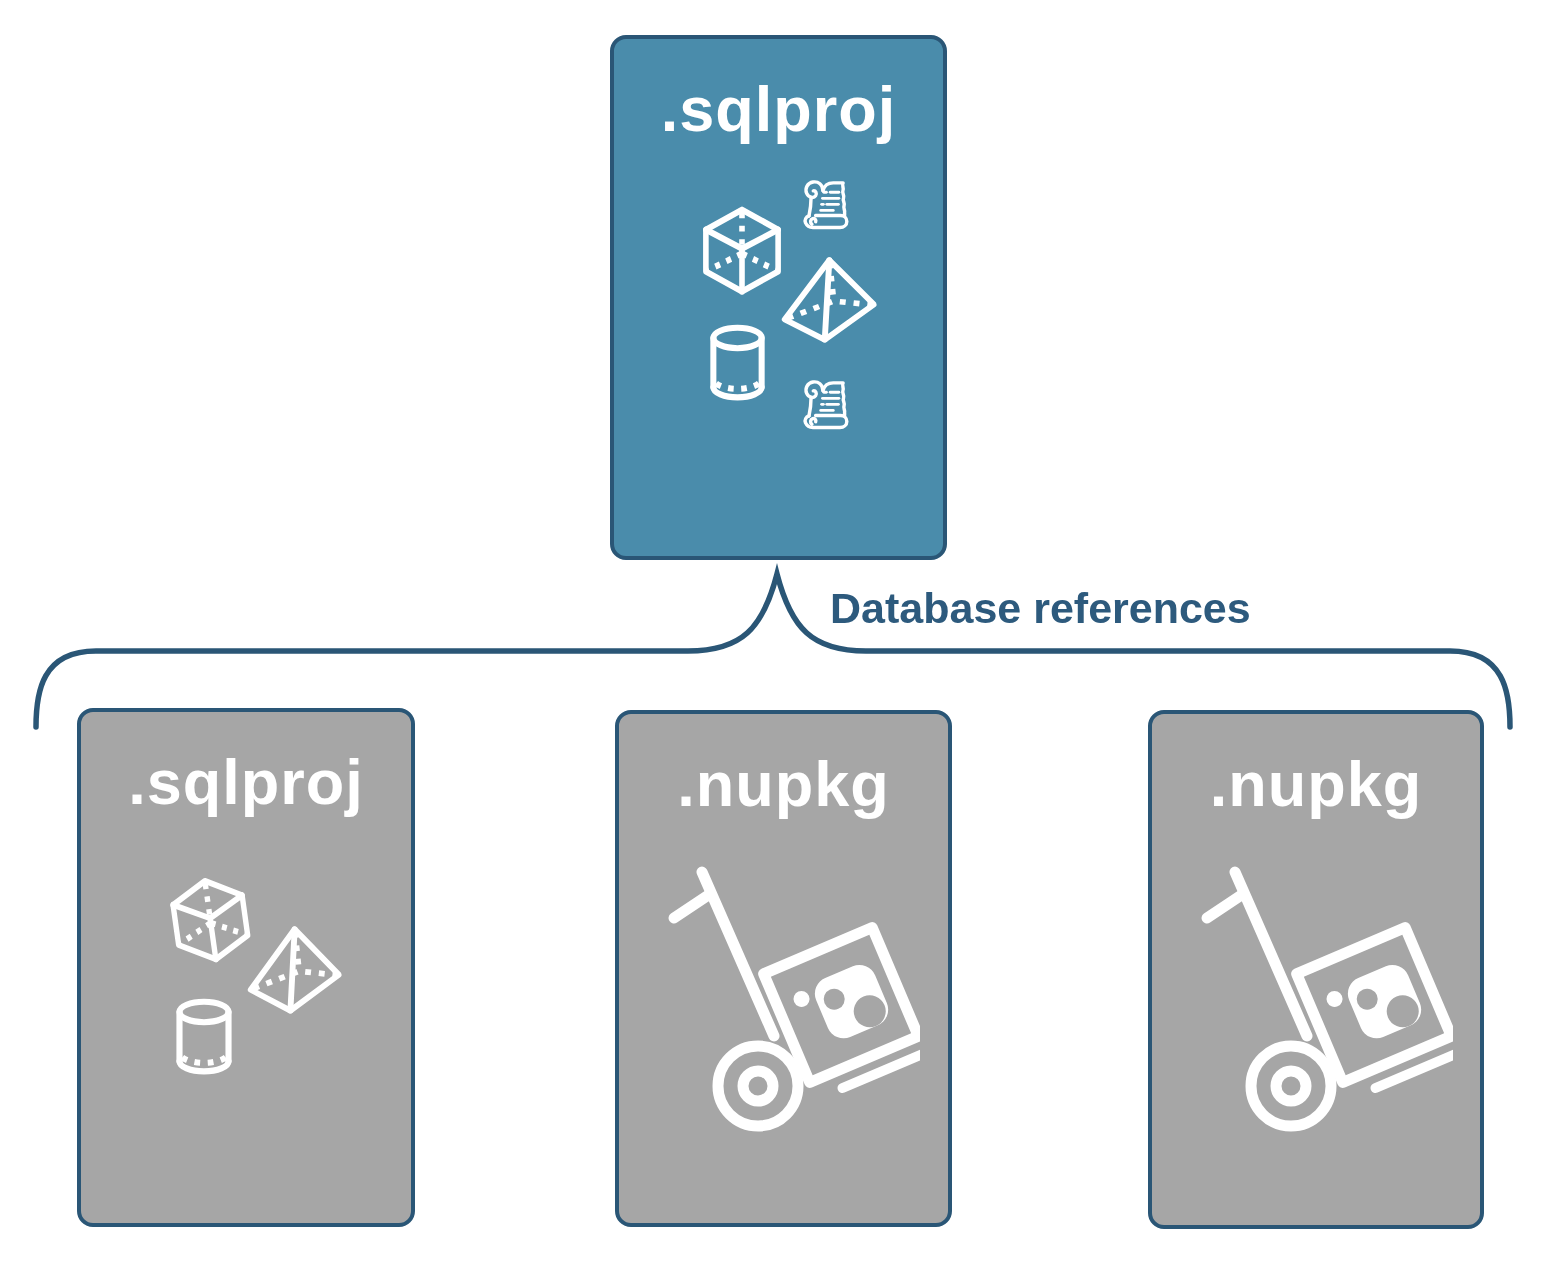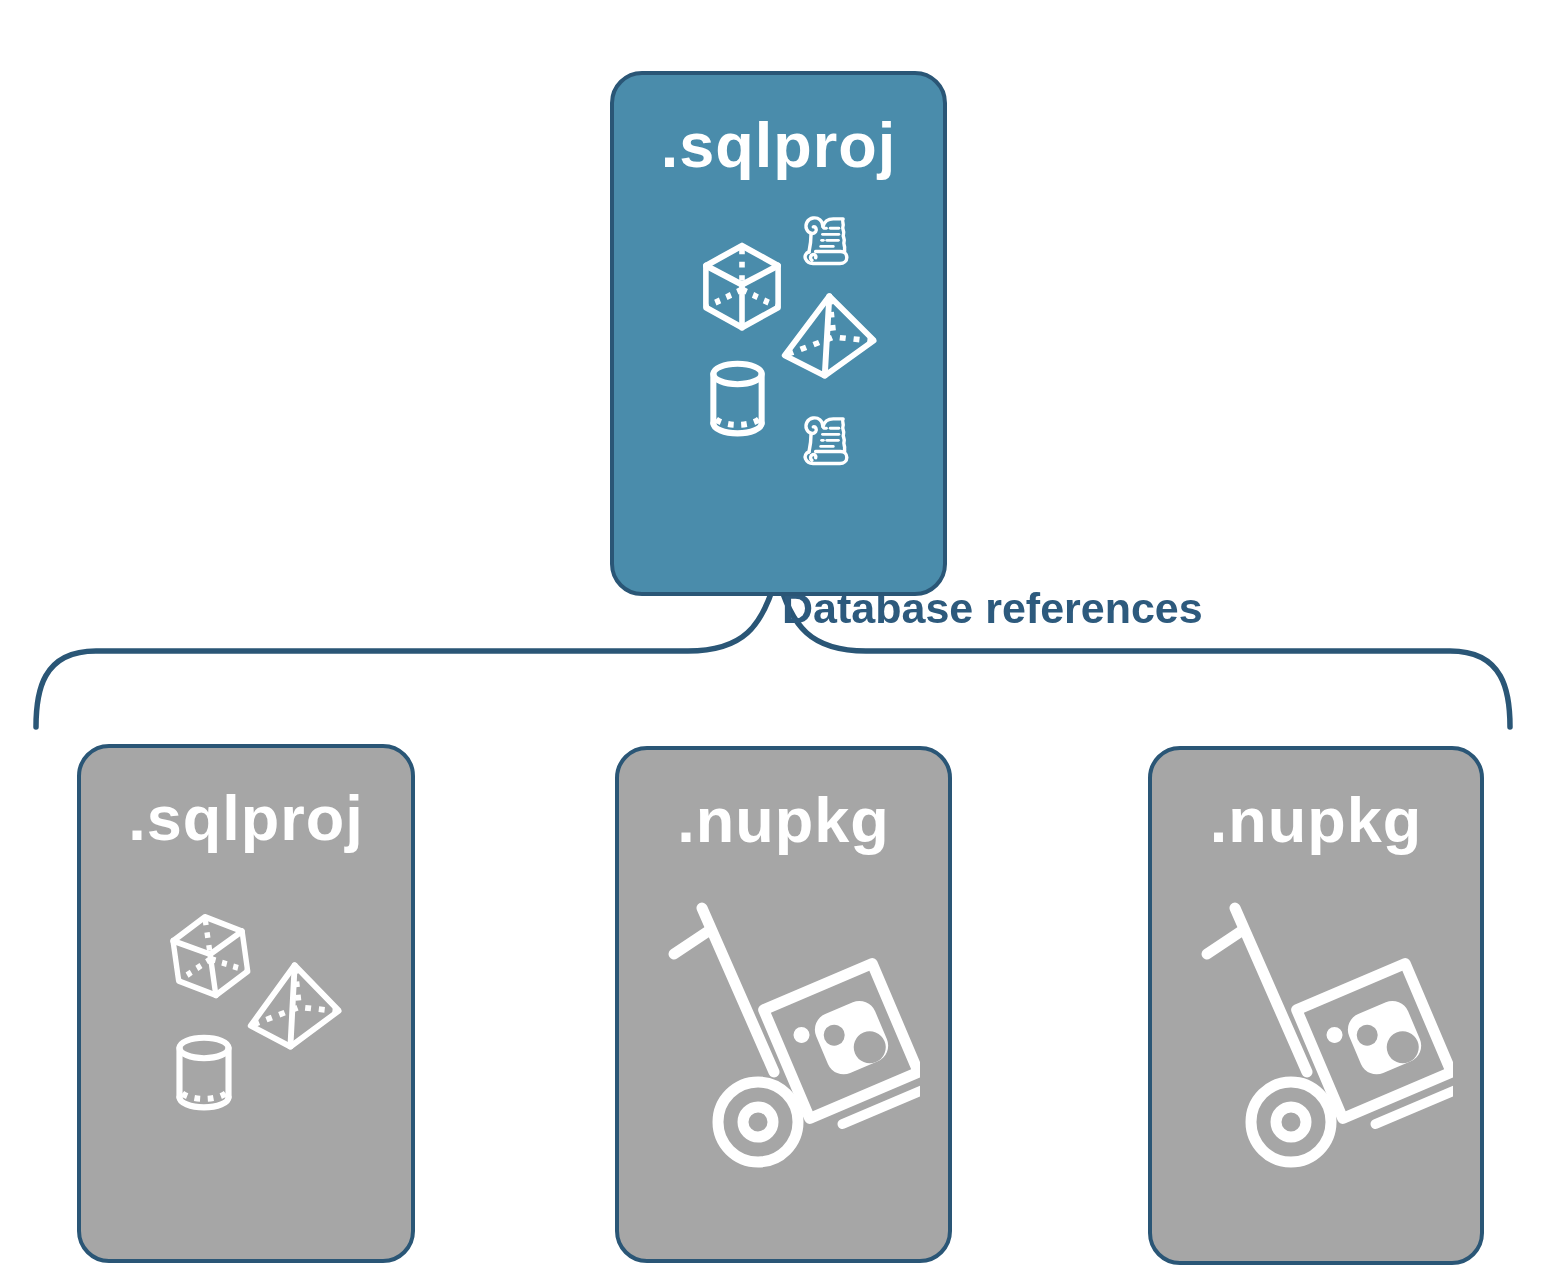--- a/index.html
+++ b/index.html
@@ -19,42 +19,41 @@
   .canvas {
     position: relative;
     width: 1566px;
     height: 1274px;
     background: var(--canvas-bg);
     overflow: hidden;
   }
   .node {
     position: absolute;
     border: 4px solid var(--border-navy);
-    border-radius: 32px;
-    margin-top: 36px;
+    border-radius: 16px;
   }
   .node.root { background: var(--accent-teal); }
   .node.child { background: var(--box-gray); }
   .node-title {
     display: block;
     text-align: center;
     padding-top: 34px;
     font-size: 63px;
     font-weight: 700;
     letter-spacing: 1px;
     color: var(--icon-white);
     user-select: none;
   }
   .icon { position: absolute; }
   .tilt-l { transform: rotate(-8deg); }
   .tilt-p { transform: rotate(-6deg); }
   .brace-layer, .defs-layer { position: absolute; left: 0; top: 0; }
   .connector-label {
     position: absolute;
-    left: 782px;
+    left: 830px;
     top: 584px;
     font-size: 43px;
     font-weight: 700;
     color: var(--label-navy);
     white-space: nowrap;
     user-select: none;
   }
 </style>
 </head>
 <body>

